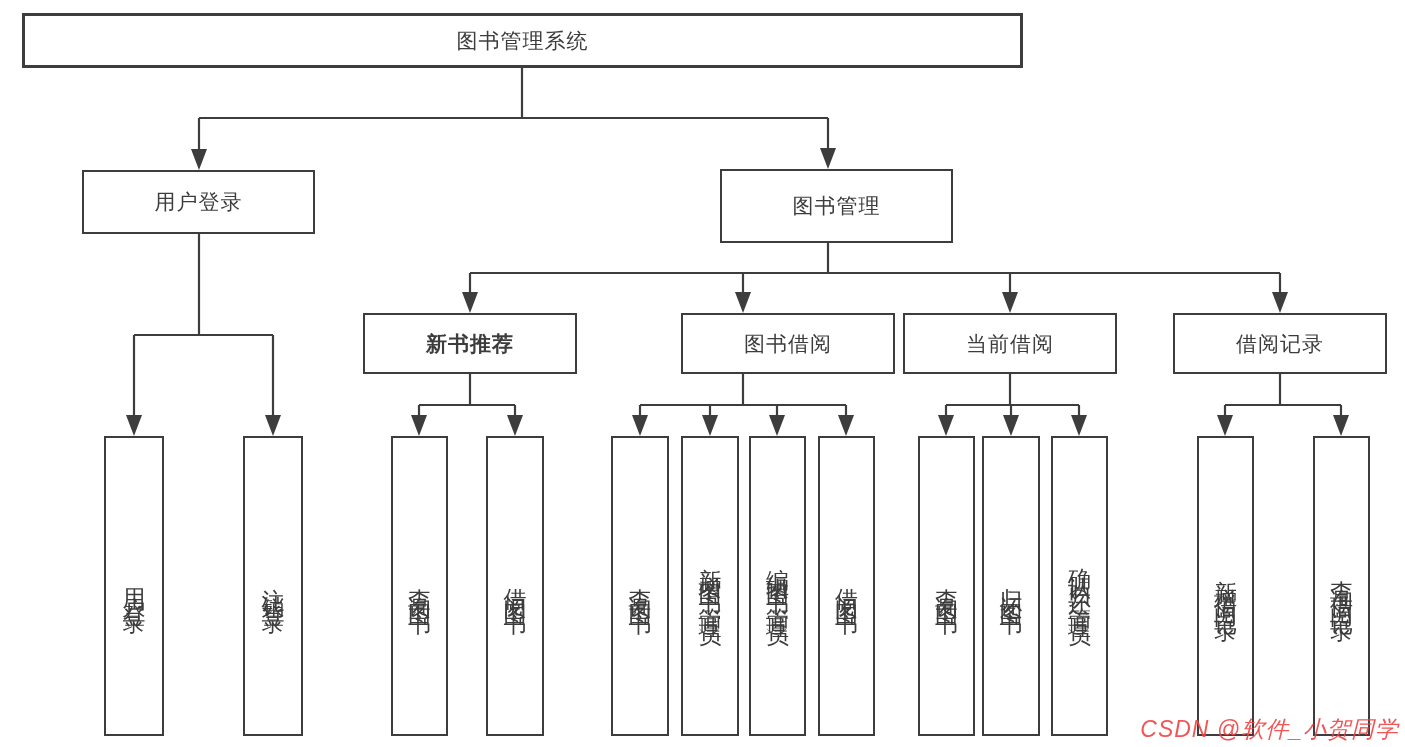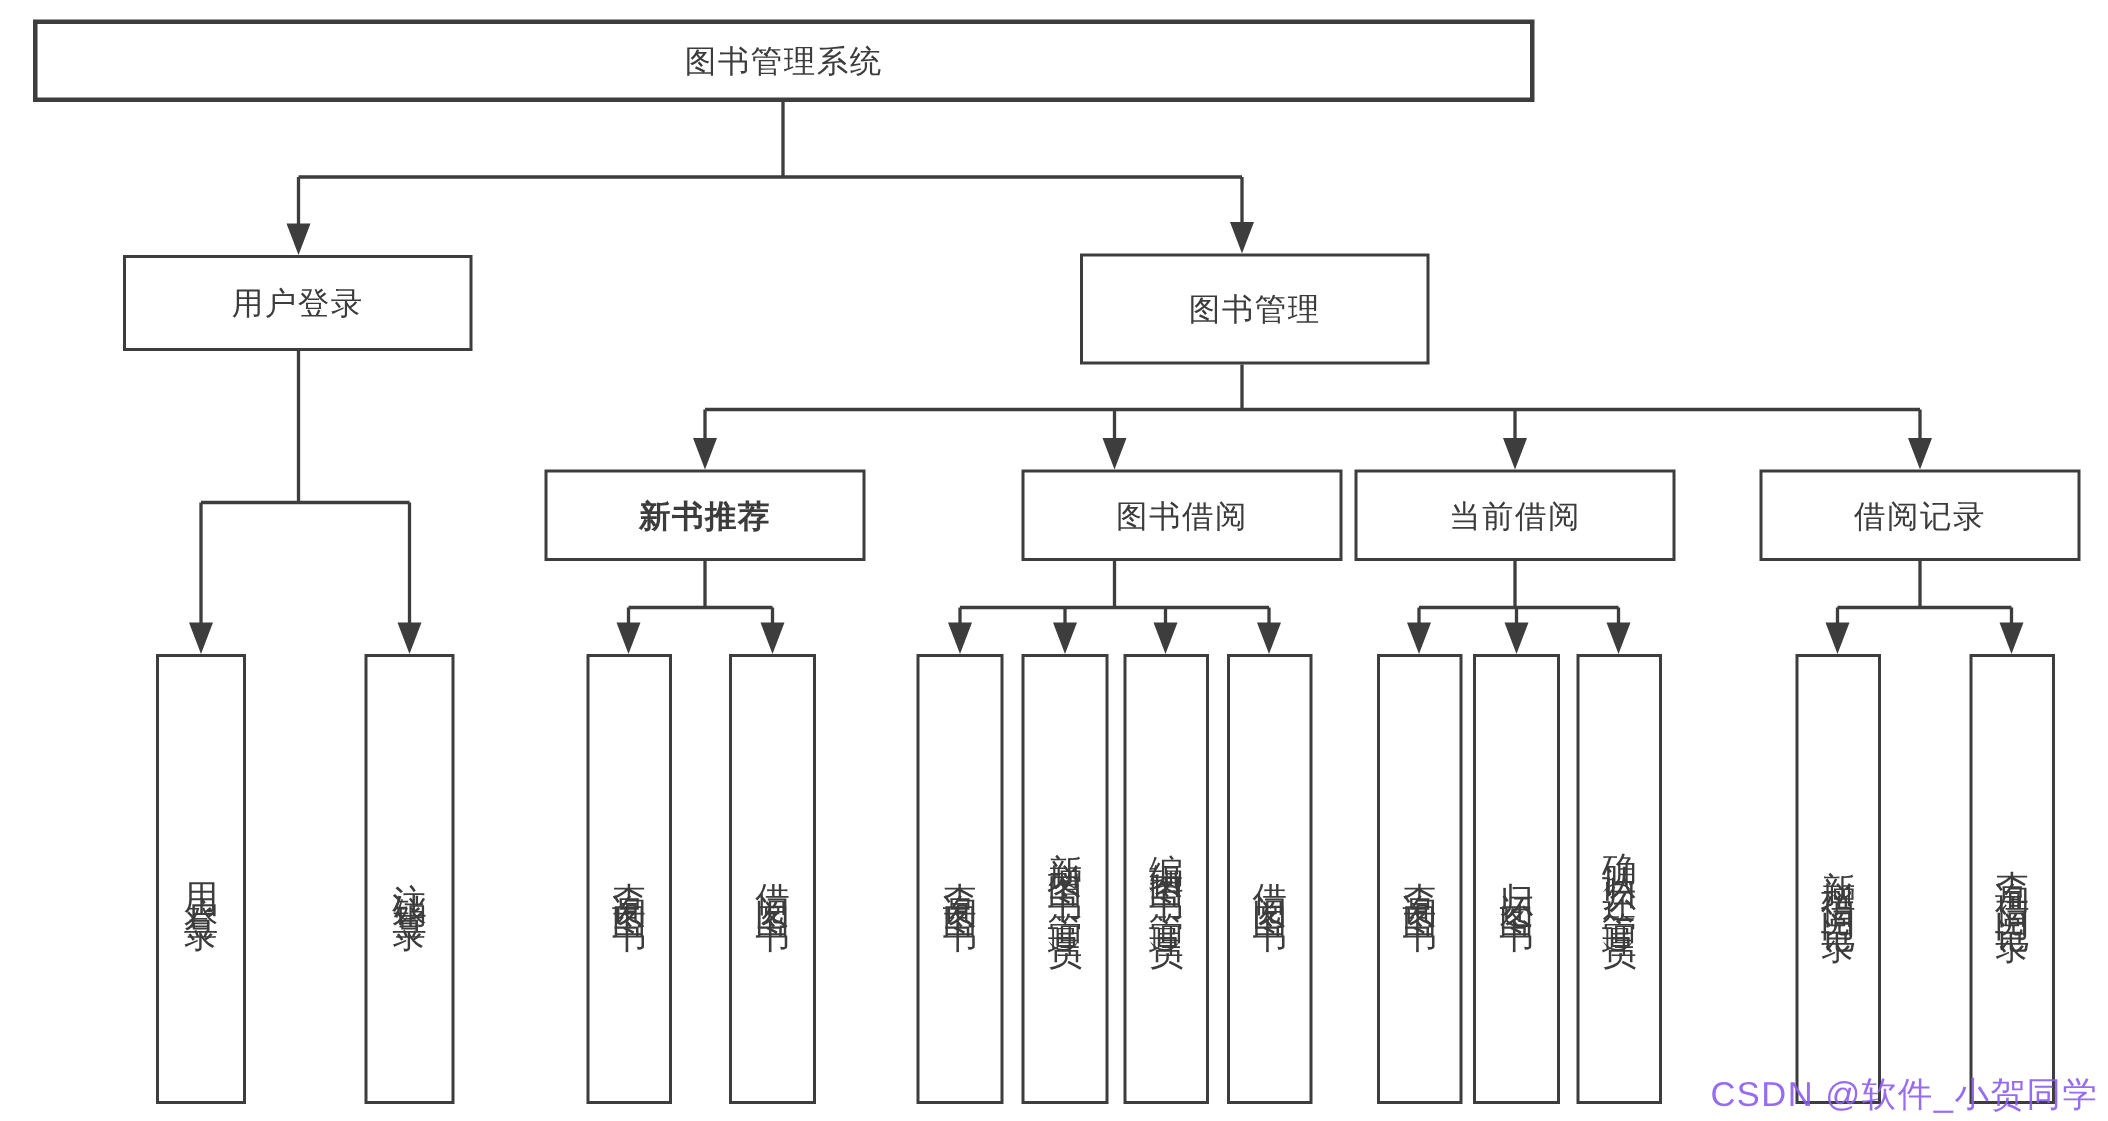--- a/index.html
+++ b/index.html
@@ -15,21 +15,21 @@
   }
   .root-node{border-width:3px;align-items:center;}
   .hlabel{font-size:21px;letter-spacing:1px;white-space:nowrap;}
   .leaf{top:436px;height:300px;}
   .vlabel{
     writing-mode:vertical-rl;text-orientation:mixed;
     font-size:23px;letter-spacing:8px;line-height:1;color:#3c3c3c;
   }
   .watermark{
     position:absolute;right:6px;bottom:2px;z-index:3;
-    font-size:23px;letter-spacing:1px;color:#8b5cf6;opacity:.9;white-space:nowrap;
+    font-size:23px;letter-spacing:1px;color:#ef4444;opacity:.9;white-space:nowrap;font-style:italic;
   }
 </style>
 </head>
 <body>
 
 <div class="canvas">
 
   <svg class="connectors" width="1405" height="747" viewBox="0 0 1405 747">
     <path fill="none" stroke="#3d3d3d" stroke-width="2.2" d="M522 68 V118 M199 118 H828 M199 118 V150 M828 118 V149
              M199 234 V335 M134 335 H273 M134 335 V416 M273 335 V416

